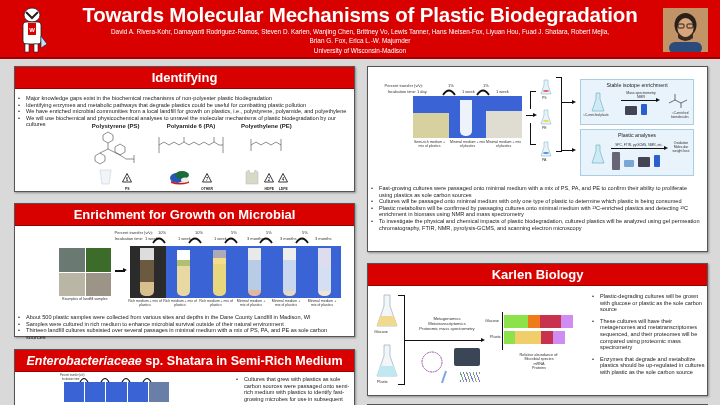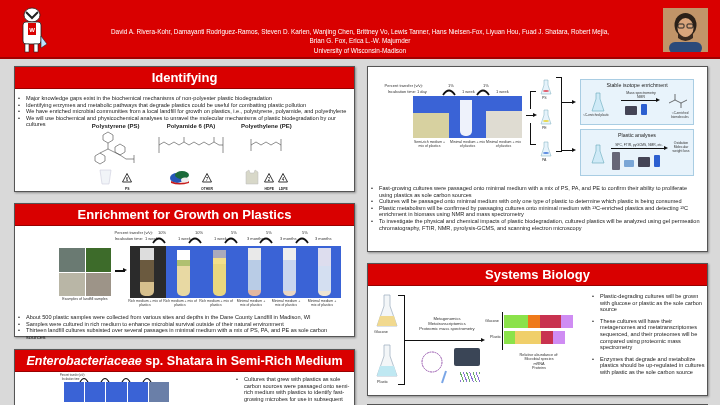--- a/index.html
+++ b/index.html
@@ -50,20 +50,21 @@
       <ellipse cx="18" cy="9" rx="8" ry="7" fill="#fff" stroke="#222" stroke-width="0.8"></ellipse>
       <path d="M12 6 L18 12 L24 6" stroke="#222" stroke-width="2" fill="none"></path>
       <rect x="9" y="16" width="18" height="22" rx="3" fill="#fff" stroke="#222" stroke-width="0.8"></rect>
       <rect x="14" y="17" width="8" height="12" fill="#d90000"></rect>
       <text x="18" y="26" font-size="6" fill="#fff" text-anchor="middle" font-family="Liberation Sans, sans-serif" font-weight="bold">W</text>
       <path d="M27 30 L33 38 L27 42 Z" fill="#bfe3ff" stroke="#222" stroke-width="0.6"></path>
       <rect x="11" y="38" width="4" height="8" fill="#fff" stroke="#222" stroke-width="0.6"></rect>
       <rect x="20" y="38" width="4" height="8" fill="#fff" stroke="#222" stroke-width="0.6"></rect>
     </svg>
   </div>
+  <div class="title">Towards Molecular Mechanisms of Plastic Biodegradation</div>
   <div class="authors">
     <div>David A. Rivera-Kohr, Damayanti Rodriguez-Ramos, Steven D. Karlen, Wanjing Chen, Brittney Vo, Lewis Tanner, Hans Nielsen-Fox, Liyuan Hou, Fuad J. Shatara, Robert Mejia,</div>
     <div>Brian G. Fox, Erica L.-W. Majumder</div>
   </div>
   <div class="univ">University of Wisconsin-Madison</div>
   <div class="photo">
     <svg width="45" height="44" viewBox="0 0 45 44">
       <rect width="45" height="44" fill="#c19468"></rect>
       <ellipse cx="22.5" cy="17" rx="11" ry="12" fill="#2b2018"></ellipse>
       <ellipse cx="22.5" cy="20" rx="8" ry="10" fill="#d9a57c"></ellipse>
@@ -165,21 +166,21 @@
               </svg>
           </span>
           <span class="recyc-lbl">LDPE</span>
         </div>
       </div>
     </div>
   </div>
 </div>
 
 <div class="panel" style="left:14px; top:203px; width:341px; height:134px;">
-  <div class="panel-head">Enrichment for Growth on Plastics</div>
+  <div class="panel-head">Enrichment for Growth on Microbial</div>
   <div style="position:relative; height:80px;">
     <div class="small" style="position:absolute; left:78px; top:4px; width:60px; text-align:right;">Percent transfer (v/v):</div>
     <div class="small" style="position:absolute; left:70px; top:10px; width:58px; text-align:right;">Incubation time:</div>
 
     <div class="small" style="position:absolute; left:143px; top:4px;">10%</div>
     <div class="small" style="position:absolute; left:180px; top:4px;">10%</div>
     <div class="small" style="position:absolute; left:216px; top:4px;">5%</div>
     <div class="small" style="position:absolute; left:251px; top:4px;">5%</div>
     <div class="small" style="position:absolute; left:287px; top:4px;">5%</div>
 
@@ -336,21 +337,21 @@
   </div>
   <ul class="bul" style="margin-top:13px; padding-right:6px;">
     <li>Fast-growing cultures were passaged onto minimal medium with a mix of PS, PA, and PE to confirm their ability to proliferate using plastics as sole carbon sources</li>
     <li>Cultures will be passaged onto minimal medium with only one type of plastic to determine which plastic is being consumed</li>
     <li>Plastic metabolism will be confirmed by passaging cultures onto minimal medium with ¹³C-enriched plastics and detecting ¹³C enrichment in biomass using NMR and mass spectrometry</li>
     <li>To investigate the physical and chemical impacts of plastic biodegradation, cultured plastics will be analyzed using gel permeation chromatography, FTIR, NMR, pyrolysis-GCMS, and scanning electron microscopy</li>
   </ul>
 </div>
 
 <div class="panel" style="left:367px; top:263px; width:341px; height:133px;">
-  <div class="panel-head">Systems Biology</div>
+  <div class="panel-head">Karlen Biology</div>
   <div style="position:relative; height:108px;">
     <svg style="position:absolute; left:8px; top:8px;" width="22" height="34" viewBox="0 0 22 34">
         <path d="M8 1 L14 1 L14 12 L21 32 L1 32 L8 12 Z" fill="#f3f6f8" stroke="#9ab" stroke-width="0.7"></path>
         <path d="M4 22 L18 22 L21 32 L1 32 Z" fill="#f1d98f"></path>
       </svg>
     <div class="small" style="position:absolute; left:6px; top:44px; font-size:3.8px;">Glucose</div>
     <svg style="position:absolute; left:8px; top:58px;" width="22" height="34" viewBox="0 0 22 34">
         <path d="M8 1 L14 1 L14 12 L21 32 L1 32 L8 12 Z" fill="#f3f6f8" stroke="#9ab" stroke-width="0.7"></path>
         <path d="M4 22 L18 22 L21 32 L1 32 Z" fill="#bfe8f2"></path>
       </svg>

